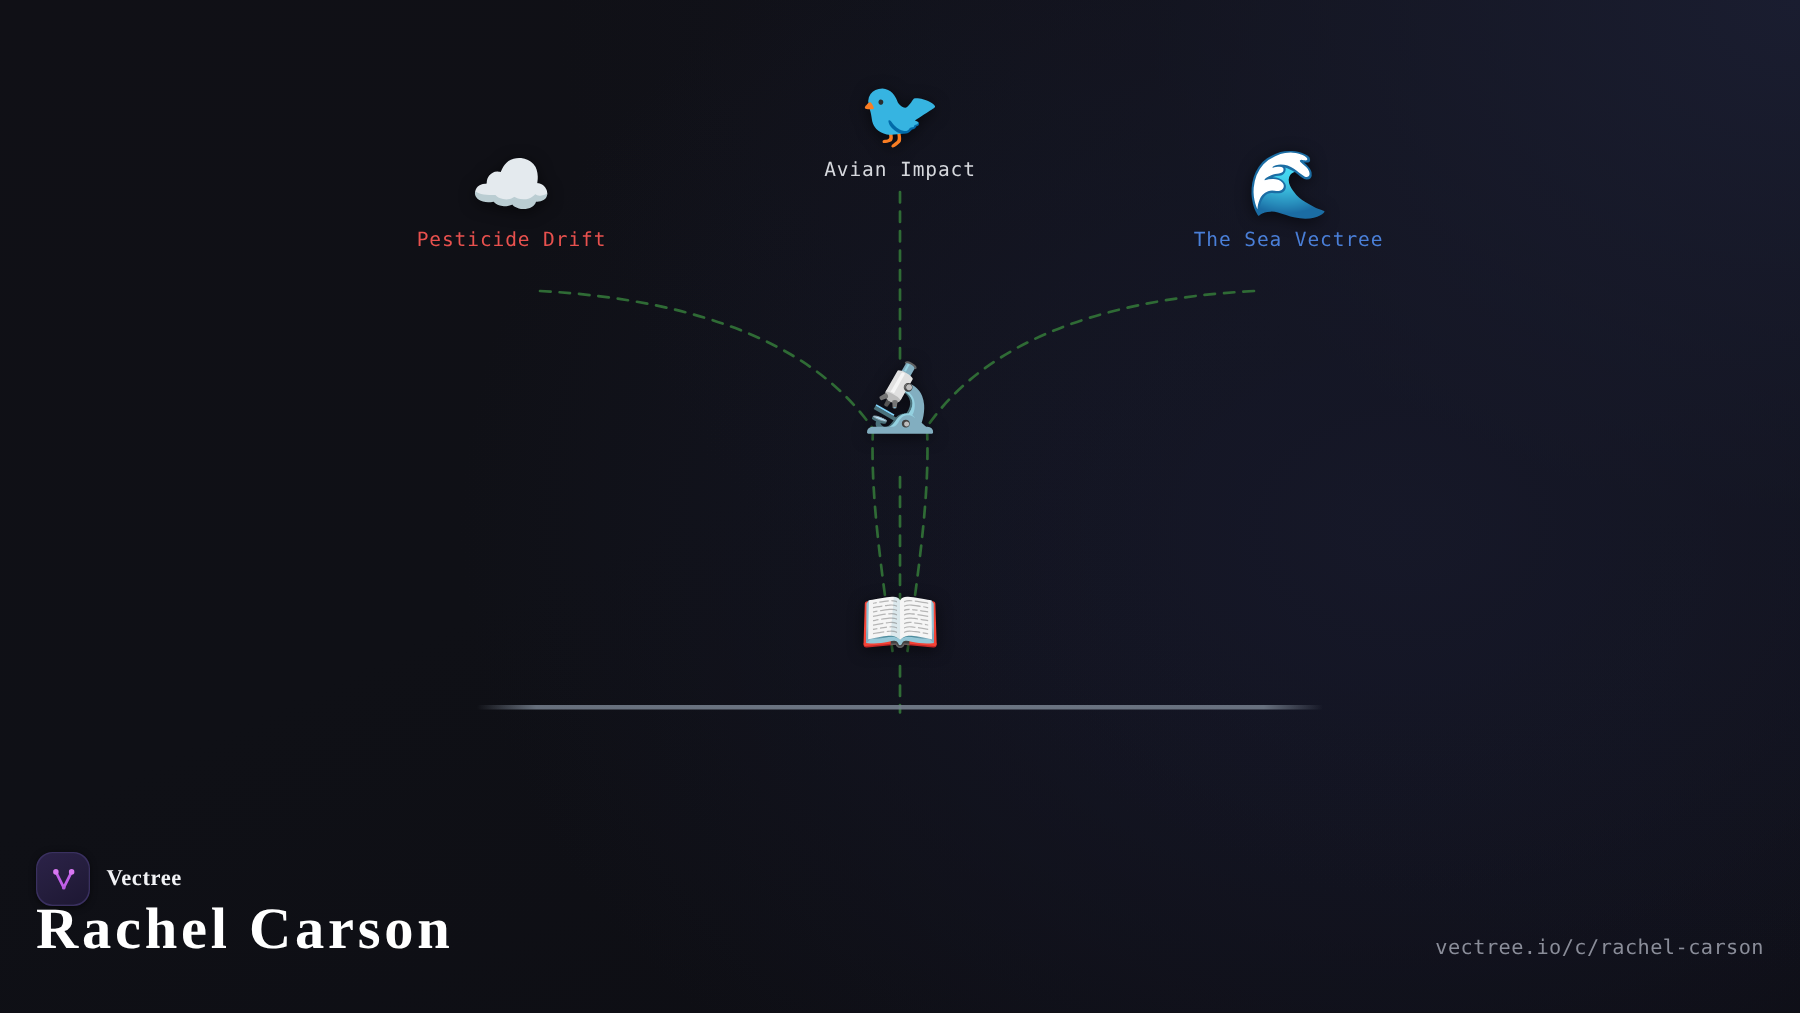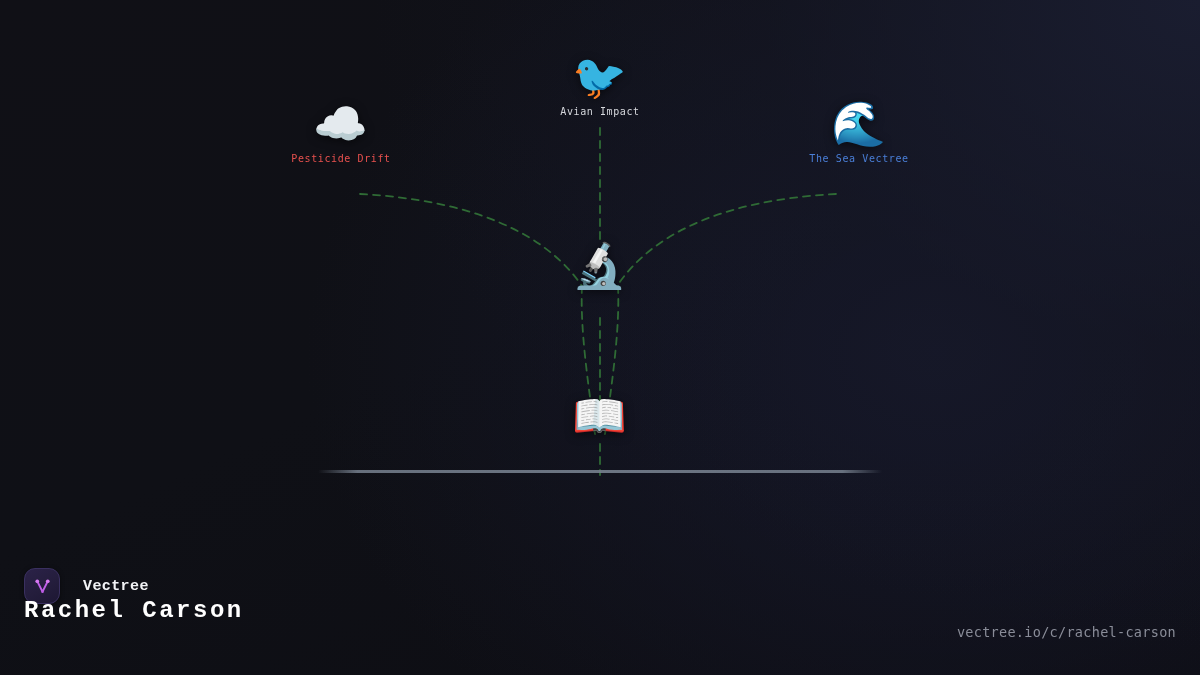--- a/index.html
+++ b/index.html
@@ -43,21 +43,21 @@
   .node .glyph {
     font-size: 44px;
     line-height: 50px;
     display: block;
     font-family: "DejaVu Sans", sans-serif;
     filter: drop-shadow(0 2px 5px rgba(0,0,0,0.55));
   }
   .node .label {
     display: block;
     margin-top: 4px;
-    font-size: 10px;
+    font-size: 13px;
     letter-spacing: 0.6px;
     font-family: "DejaVu Sans Mono", monospace;
     white-space: nowrap;
   }
   .label-neutral { color: #d6d8dd; }
   .label-red     { color: #e8514e; }
   .label-blue    { color: #4a7fd8; }
 
   .baseline {
     position: absolute;
@@ -92,33 +92,32 @@
     height: 34px;
     border-radius: 11px;
     background: linear-gradient(150deg, #2b2248 0%, #241d3c 55%, #1d1733 100%);
     border: 1px solid #3a3060;
     display: flex;
     align-items: center;
     justify-content: center;
     box-shadow: 0 1px 4px rgba(0,0,0,0.5);
   }
   #brand-name {
-    font-family: Liberation Mono, monospace;
+    font-family: Liberation Serif, serif;
     font-size: 15px;
     font-weight: bold;
     color: #f2f3f6;
     letter-spacing: 0.4px;
-    margin-left: 12px;
   }
   #profile-title {
     position: absolute;
     left: 24px;
     top: 42px;
-    font-family: Liberation Mono, monospace;
-    font-size: 24px;
+    font-family: Liberation Serif, serif;
+    font-size: 39px;
     font-weight: bold;
     color: #ffffff;
     letter-spacing: 2.5px;
     white-space: nowrap;
   }
   #profile-url {
     position: absolute;
     right: 24px;
     bottom: 35px;
     font-family: "DejaVu Sans Mono", monospace;

